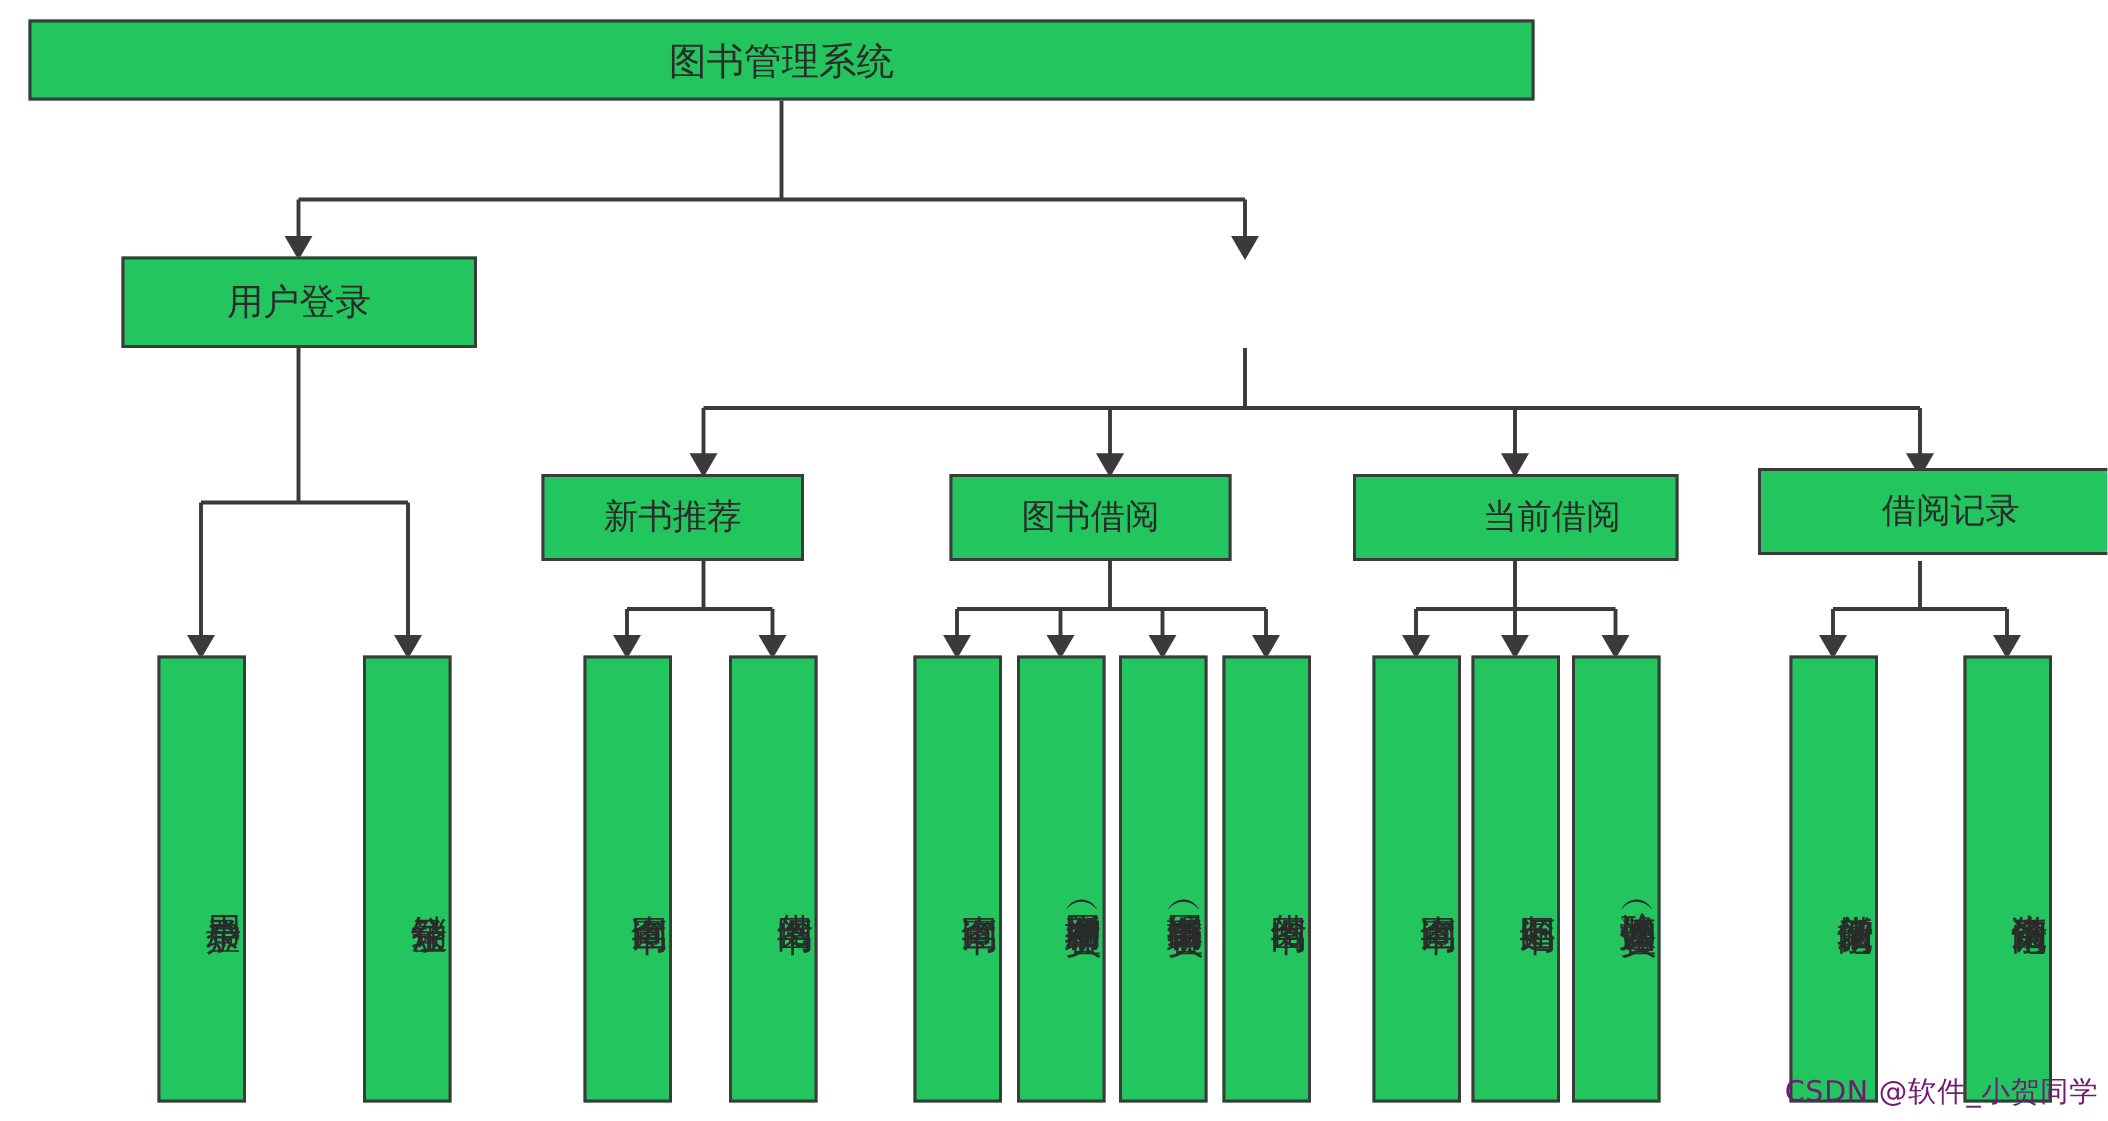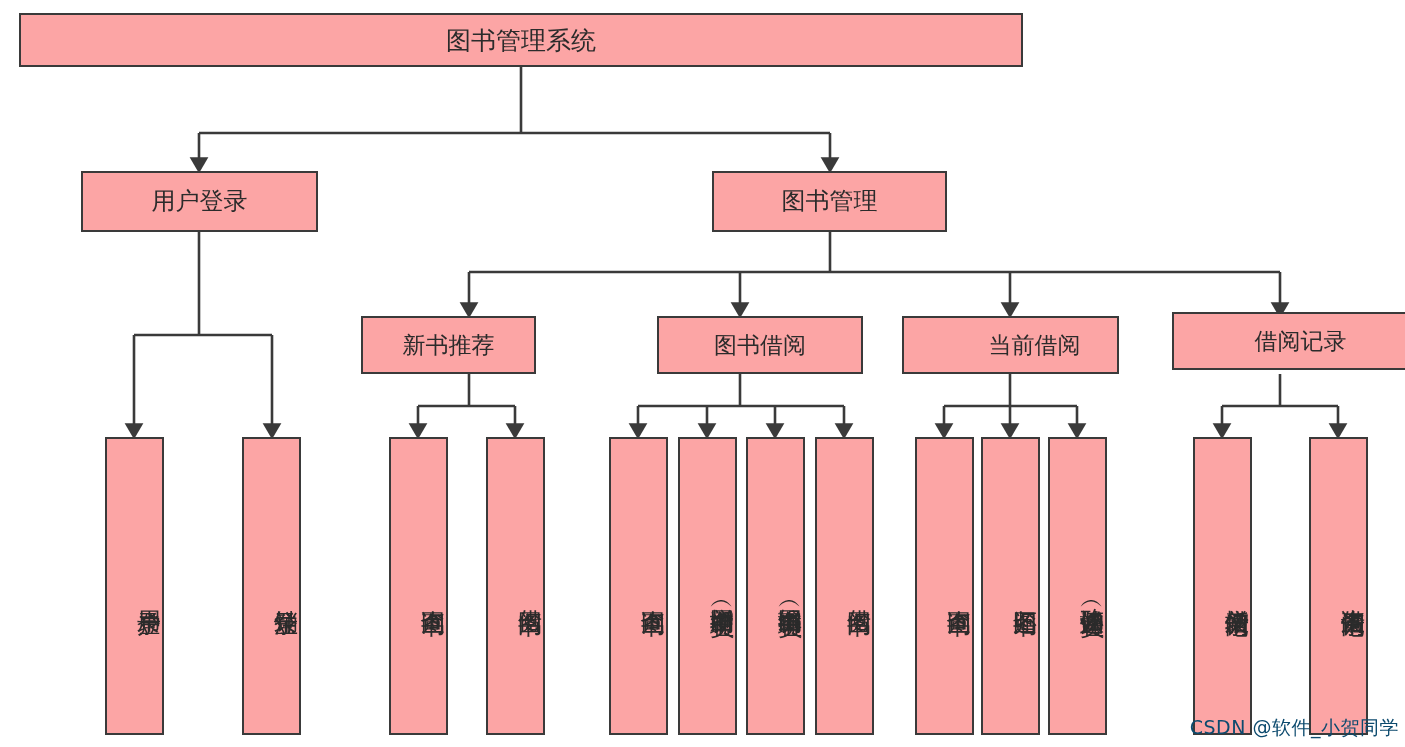--- a/index.html
+++ b/index.html
@@ -22,21 +22,21 @@
     position: absolute;
     left: 0;
     top: 0;
     width: 1405px;
     height: 747px;
     pointer-events: none;
   }
   .node {
     position: absolute;
     box-sizing: border-box;
-    background: #fca5a5;
+    background: #22c55e;
     border: 2px solid #3a3a3a;
     display: flex;
     align-items: center;
     justify-content: center;
     color: #2b2b2b;
     line-height: 1.16;
     text-align: center;
   }
   .node.level-0 {
     font-size: 25px;
@@ -60,21 +60,21 @@
   .node.leaf .leaf-text {
     writing-mode: vertical-rl;
     text-orientation: upright;
     display: block;
   }
   .watermark {
     position: absolute;
     right: 6px;
     bottom: 6px;
     font-size: 19px;
-    color: #0c4a6e;
+    color: #701a75;
     letter-spacing: 0.5px;
     user-select: none;
     white-space: nowrap;
   }
 </style>
 </head>
 <body>
 
 <div id="diagram-root">
 
@@ -129,29 +129,26 @@
   </svg>
 
   <div class="node level-0" style="left:19px; top:13px; width:1004px; height:54px;">
     <span>图书管理系统</span>
   </div>
 
   <div class="node level-1" style="left:81px; top:171px; width:237px; height:61px;">
     <span>用户登录</span>
   </div>
 
-  <div class="node level-1" style="left:712px; top:171px; width:235px; height:61px;">
-    <span>图书管理</span>
-  </div>
 
   <div class="node level-2" style="left:361px; top:316px; width:175px; height:58px;">
     <span>新书推荐</span>
   </div>
 
-  <div class="node level-2" style="left:633px; top:316px; width:206px; height:58px;margin-left:24px;">
+  <div class="node level-2" style="left:633px; top:316px; width:188px; height:58px;">
     <span>图书借阅</span>
   </div>
 
   <div class="node level-2" style="left:902px; top:316px; width:217px; height:58px;padding-left:48px;">
     <span>当前借阅</span>
   </div>
 
   <div class="node level-2" style="left:1172px; top:312px; width:257px; height:58px;justify-content:center;">
     <span>借阅记录</span>
   </div>

